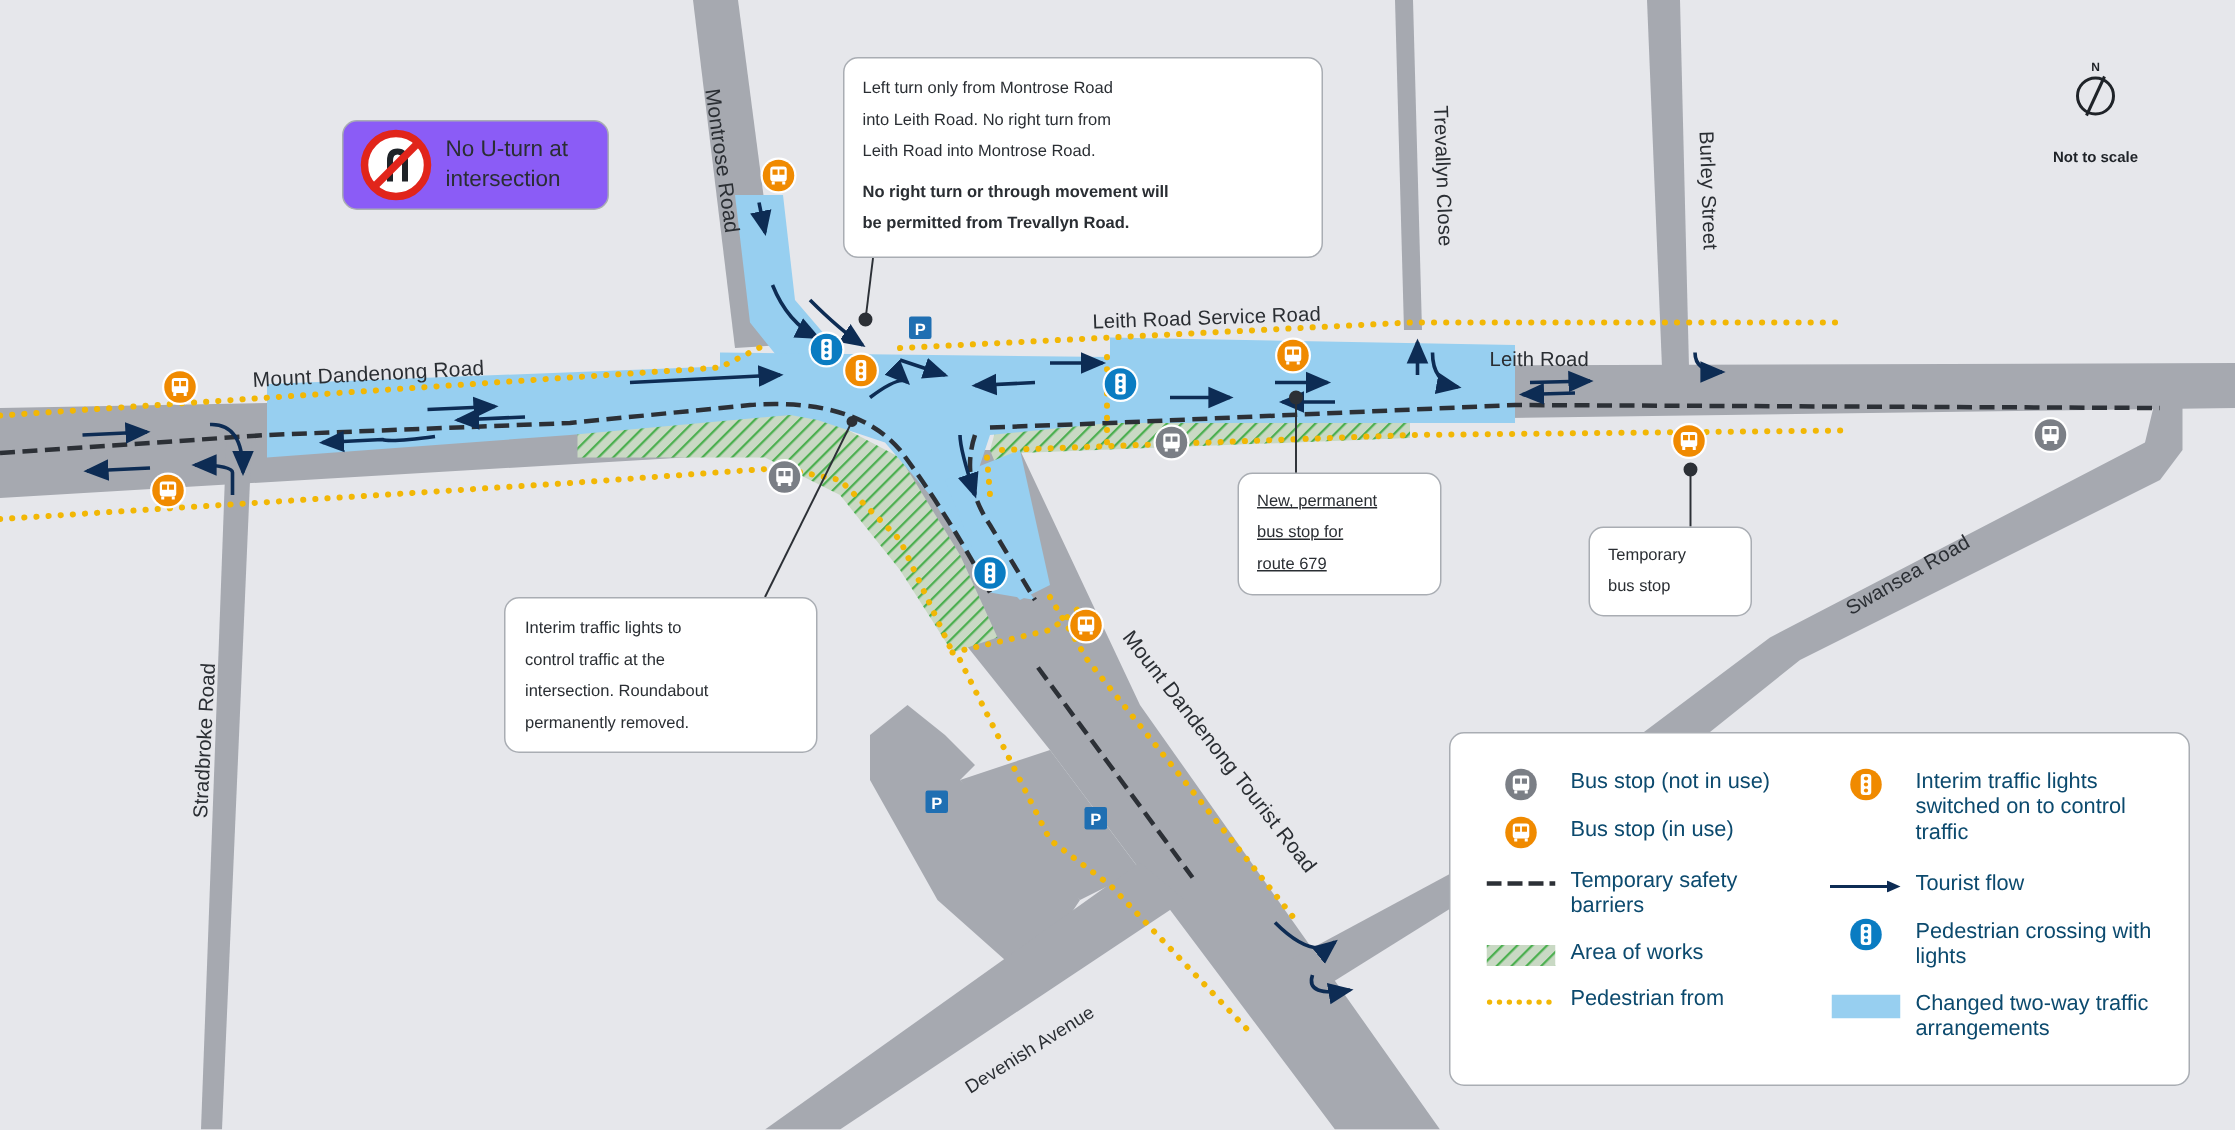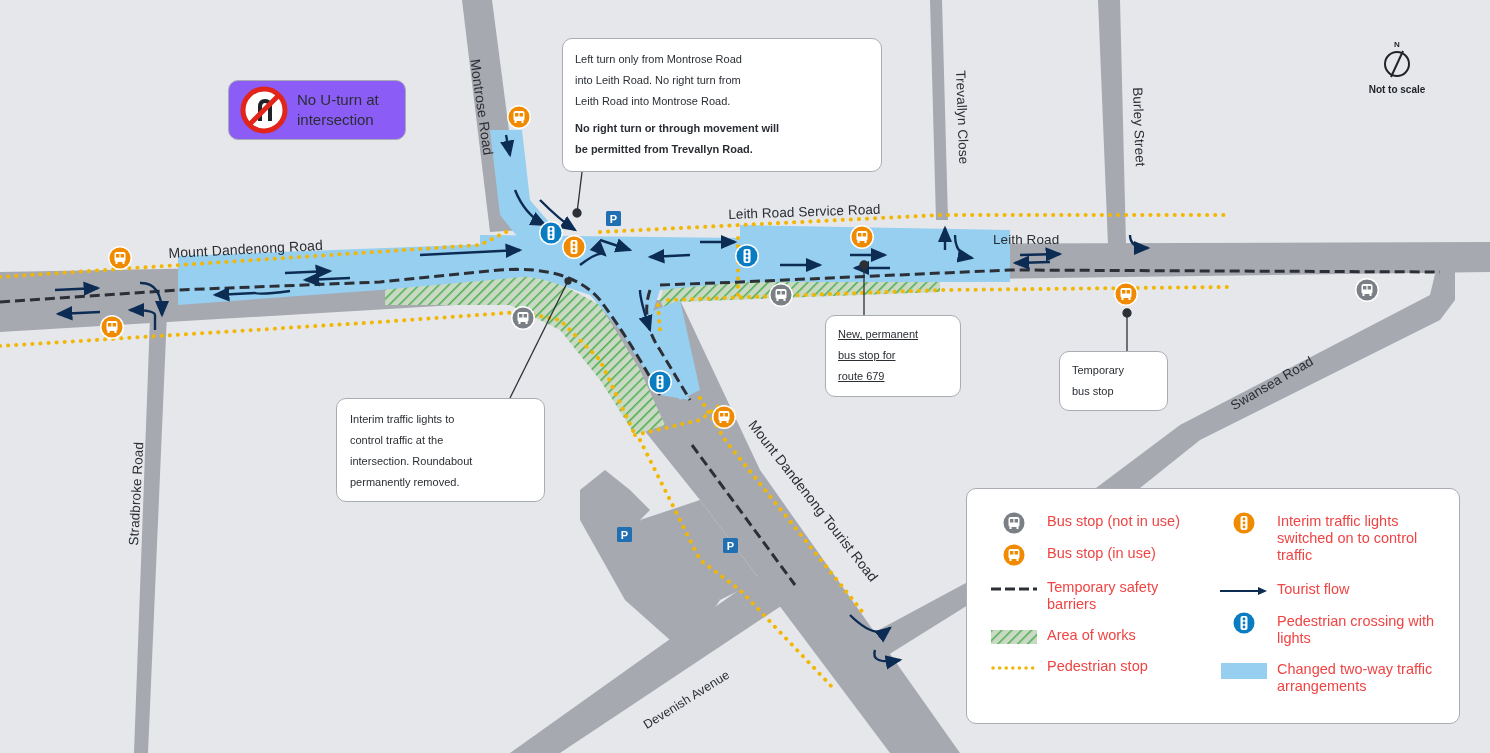--- a/index.html
+++ b/index.html
@@ -26,24 +26,24 @@
     background: #8b5cf6; border: 1px solid #a9adb3; border-radius: 10px; box-sizing: border-box;
     display: flex; align-items: center;
   }
   .nouturn .txt { font-size: 15px; line-height: 20px; color: #2a2e33; margin-left: 8px; }
   .legend {
     position: absolute; left: 966px; top: 488px; width: 494px; height: 236px;
     background: #fff; border: 1px solid #a9adb3; border-radius: 10px; box-sizing: border-box;
   }
   .legend-item { position: absolute; display: flex; align-items: flex-start; }
   .legend-item .sym { width: 50px; display: flex; justify-content: center; align-items: center; height: 20px; }
-  .legend-item .lbl { font-size: 14.5px; line-height: 17px; color: #ef4444; margin-left: 8px; width: 170px; }
+  .legend-item .lbl { font-size: 14.5px; line-height: 17px; color: #0c4a6e; margin-left: 8px; width: 170px; }
   .compass { position: absolute; left: 1362px; top: 40px; width: 70px; text-align: center; }
   .compass .n { font-size: 8px; font-weight: bold; }
-  .compass .nts { font-size: 10px; font-weight: bold; margin-top: 1px; }
+  .compass .nts { font-size: 10px; font-weight: bold; margin-top: 16px; }
 </style>
 </head>
 <body>
 
 <svg id="map-svg" width="1490" height="753" viewBox="0 0 1490 753">
   <defs>
     <pattern id="hatch" patternUnits="userSpaceOnUse" width="7" height="7" patternTransform="rotate(45)">
       <rect width="7" height="7" fill="#c9d9c4"></rect>
       <line x1="0" y1="0" x2="0" y2="7" stroke="#4caf50" stroke-width="3"></line>
     </pattern>
@@ -314,21 +314,21 @@
         </svg>
       </div>
     <div class="lbl">Area of works</div>
   </div>
   <div class="legend-item" style="left:22px;top:169px;">
     <div class="sym">
         <svg width="46" height="6">
           <line x1="2" y1="3" x2="46" y2="3" stroke="#f2b705" stroke-width="3.5" stroke-linecap="round" stroke-dasharray="0.1,6.5"></line>
         </svg>
       </div>
-    <div class="lbl">Pedestrian stop</div>
+    <div class="lbl">Pedestrian from</div>
   </div>
   <div class="legend-item" style="left:252px;top:24px;">
     <div class="sym">
         <svg width="24" height="24">
           <use href="#lights-orange" x="12" y="12"></use>
         </svg>
       </div>
     <div class="lbl" style="width:160px">Interim traffic lights switched on to control traffic</div>
   </div>
   <div class="legend-item" style="left:252px;top:92px;">

